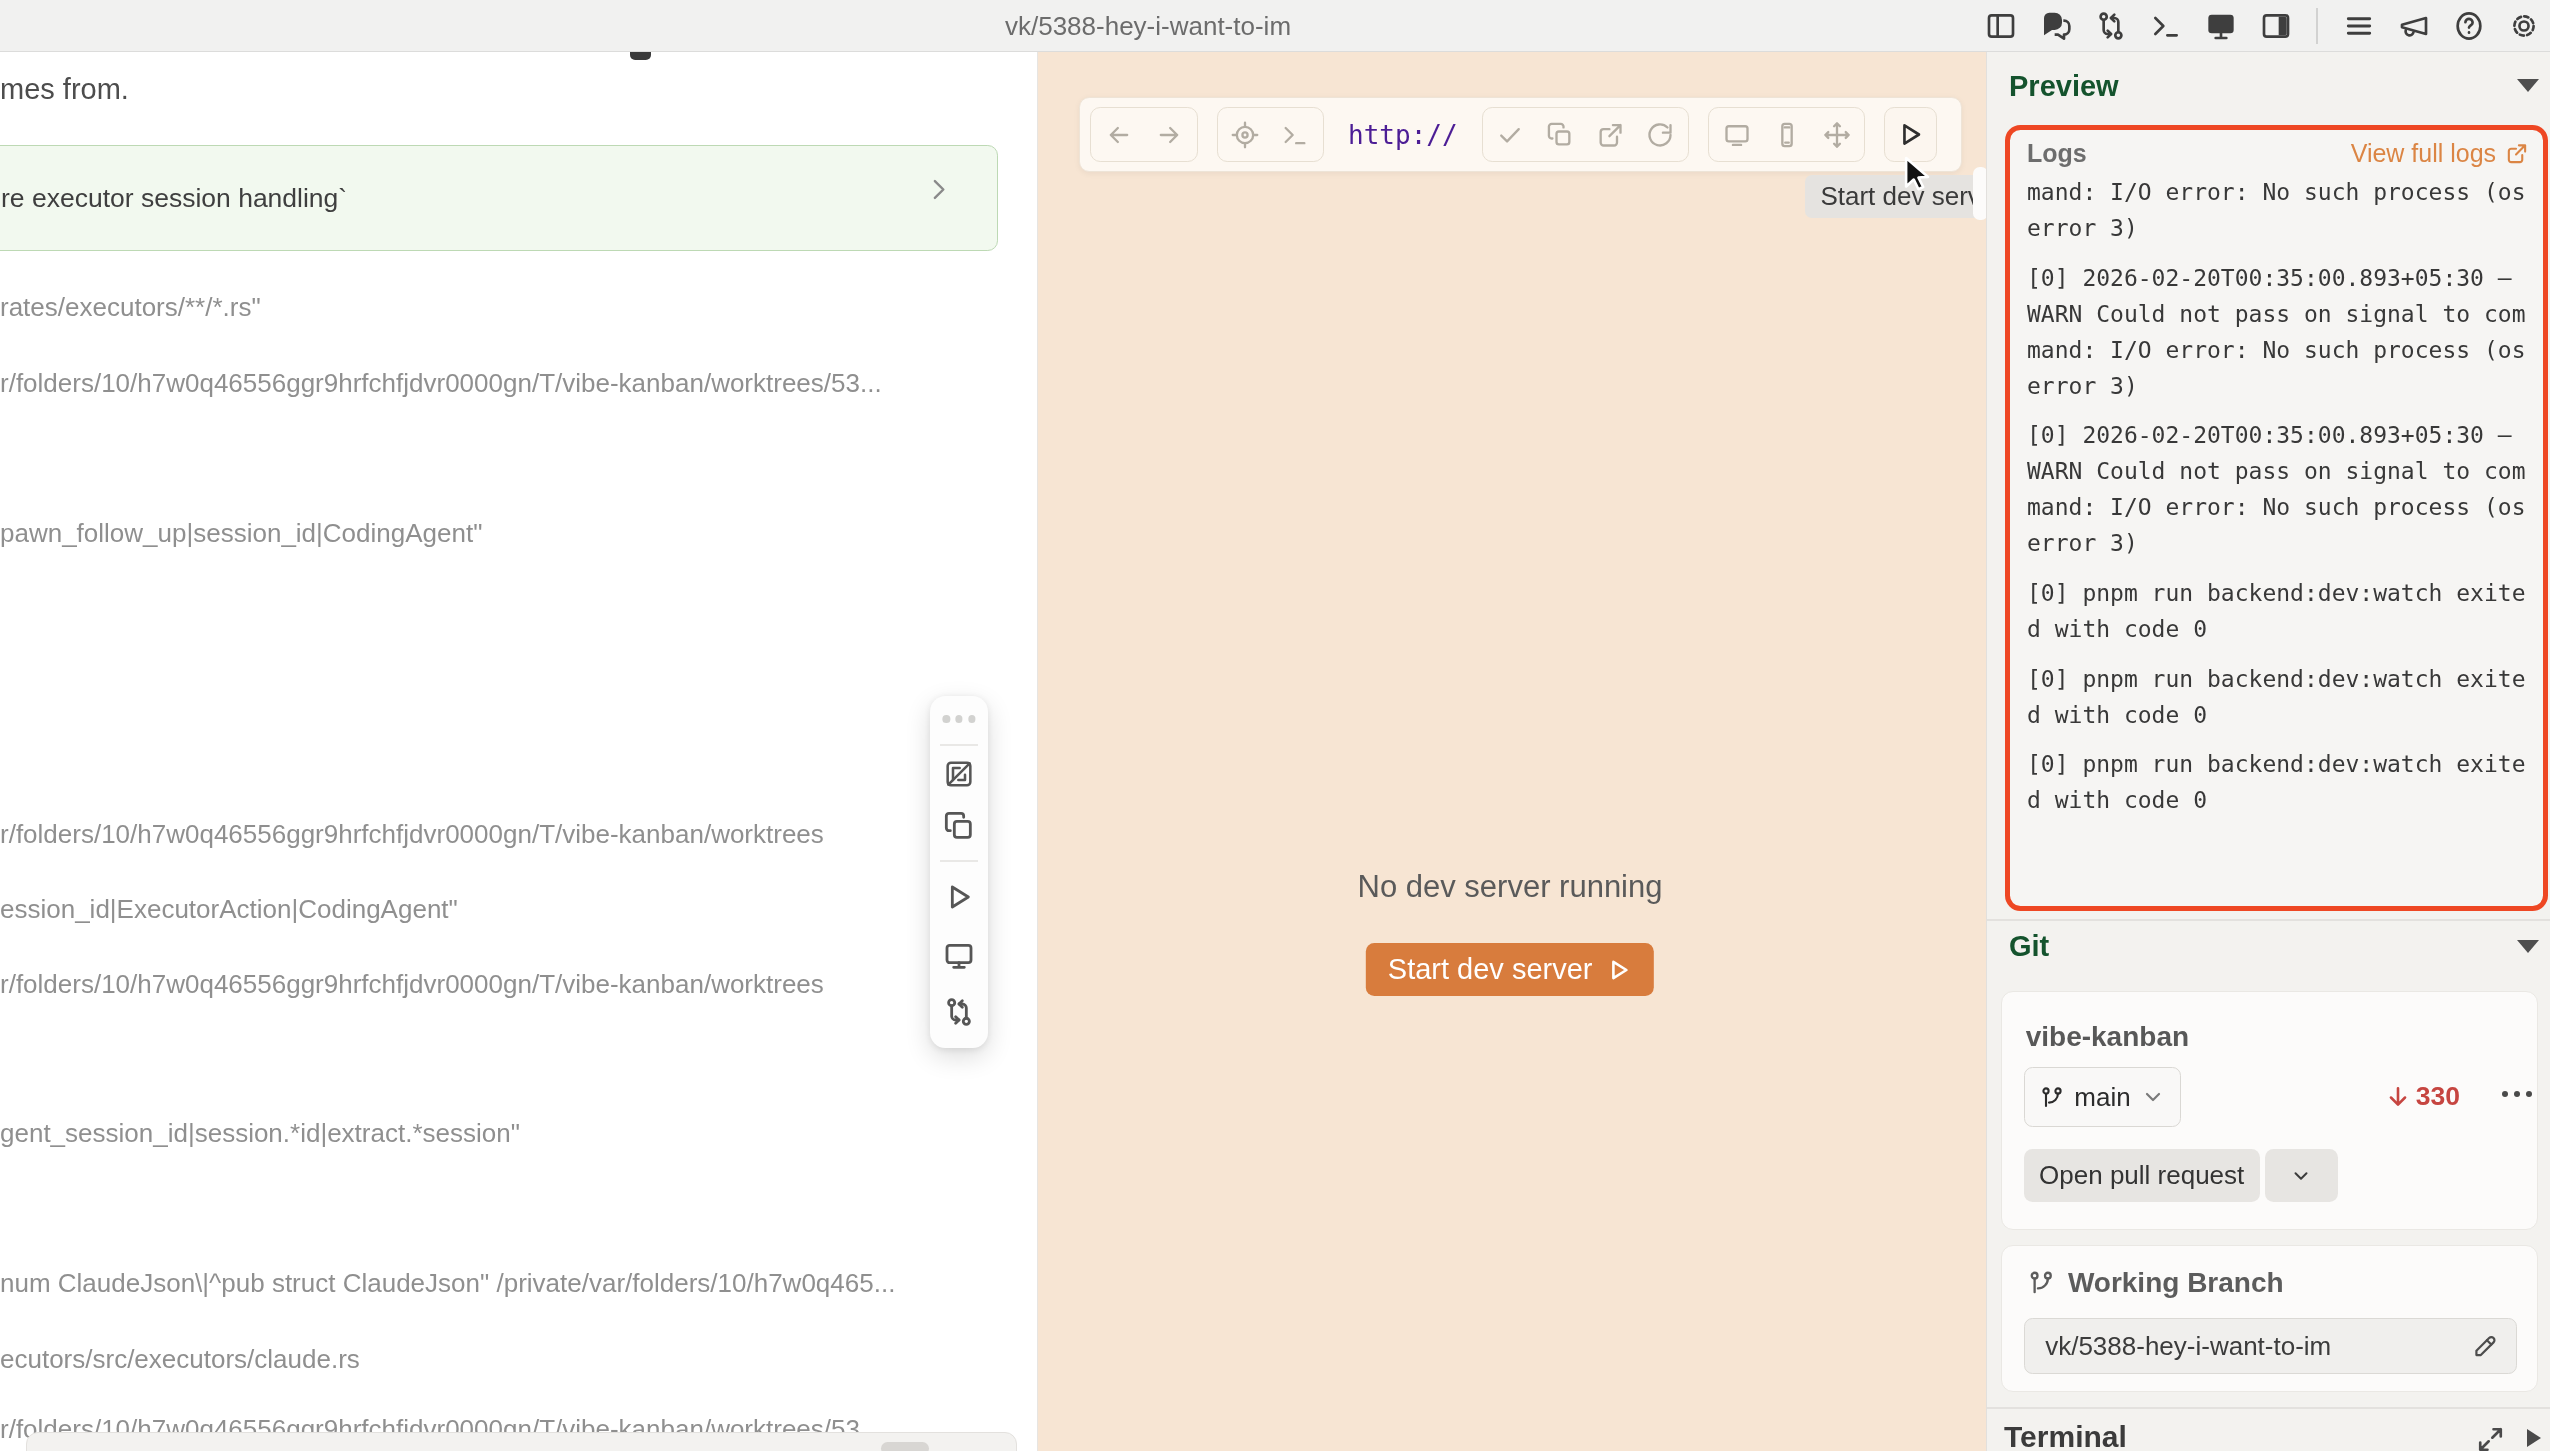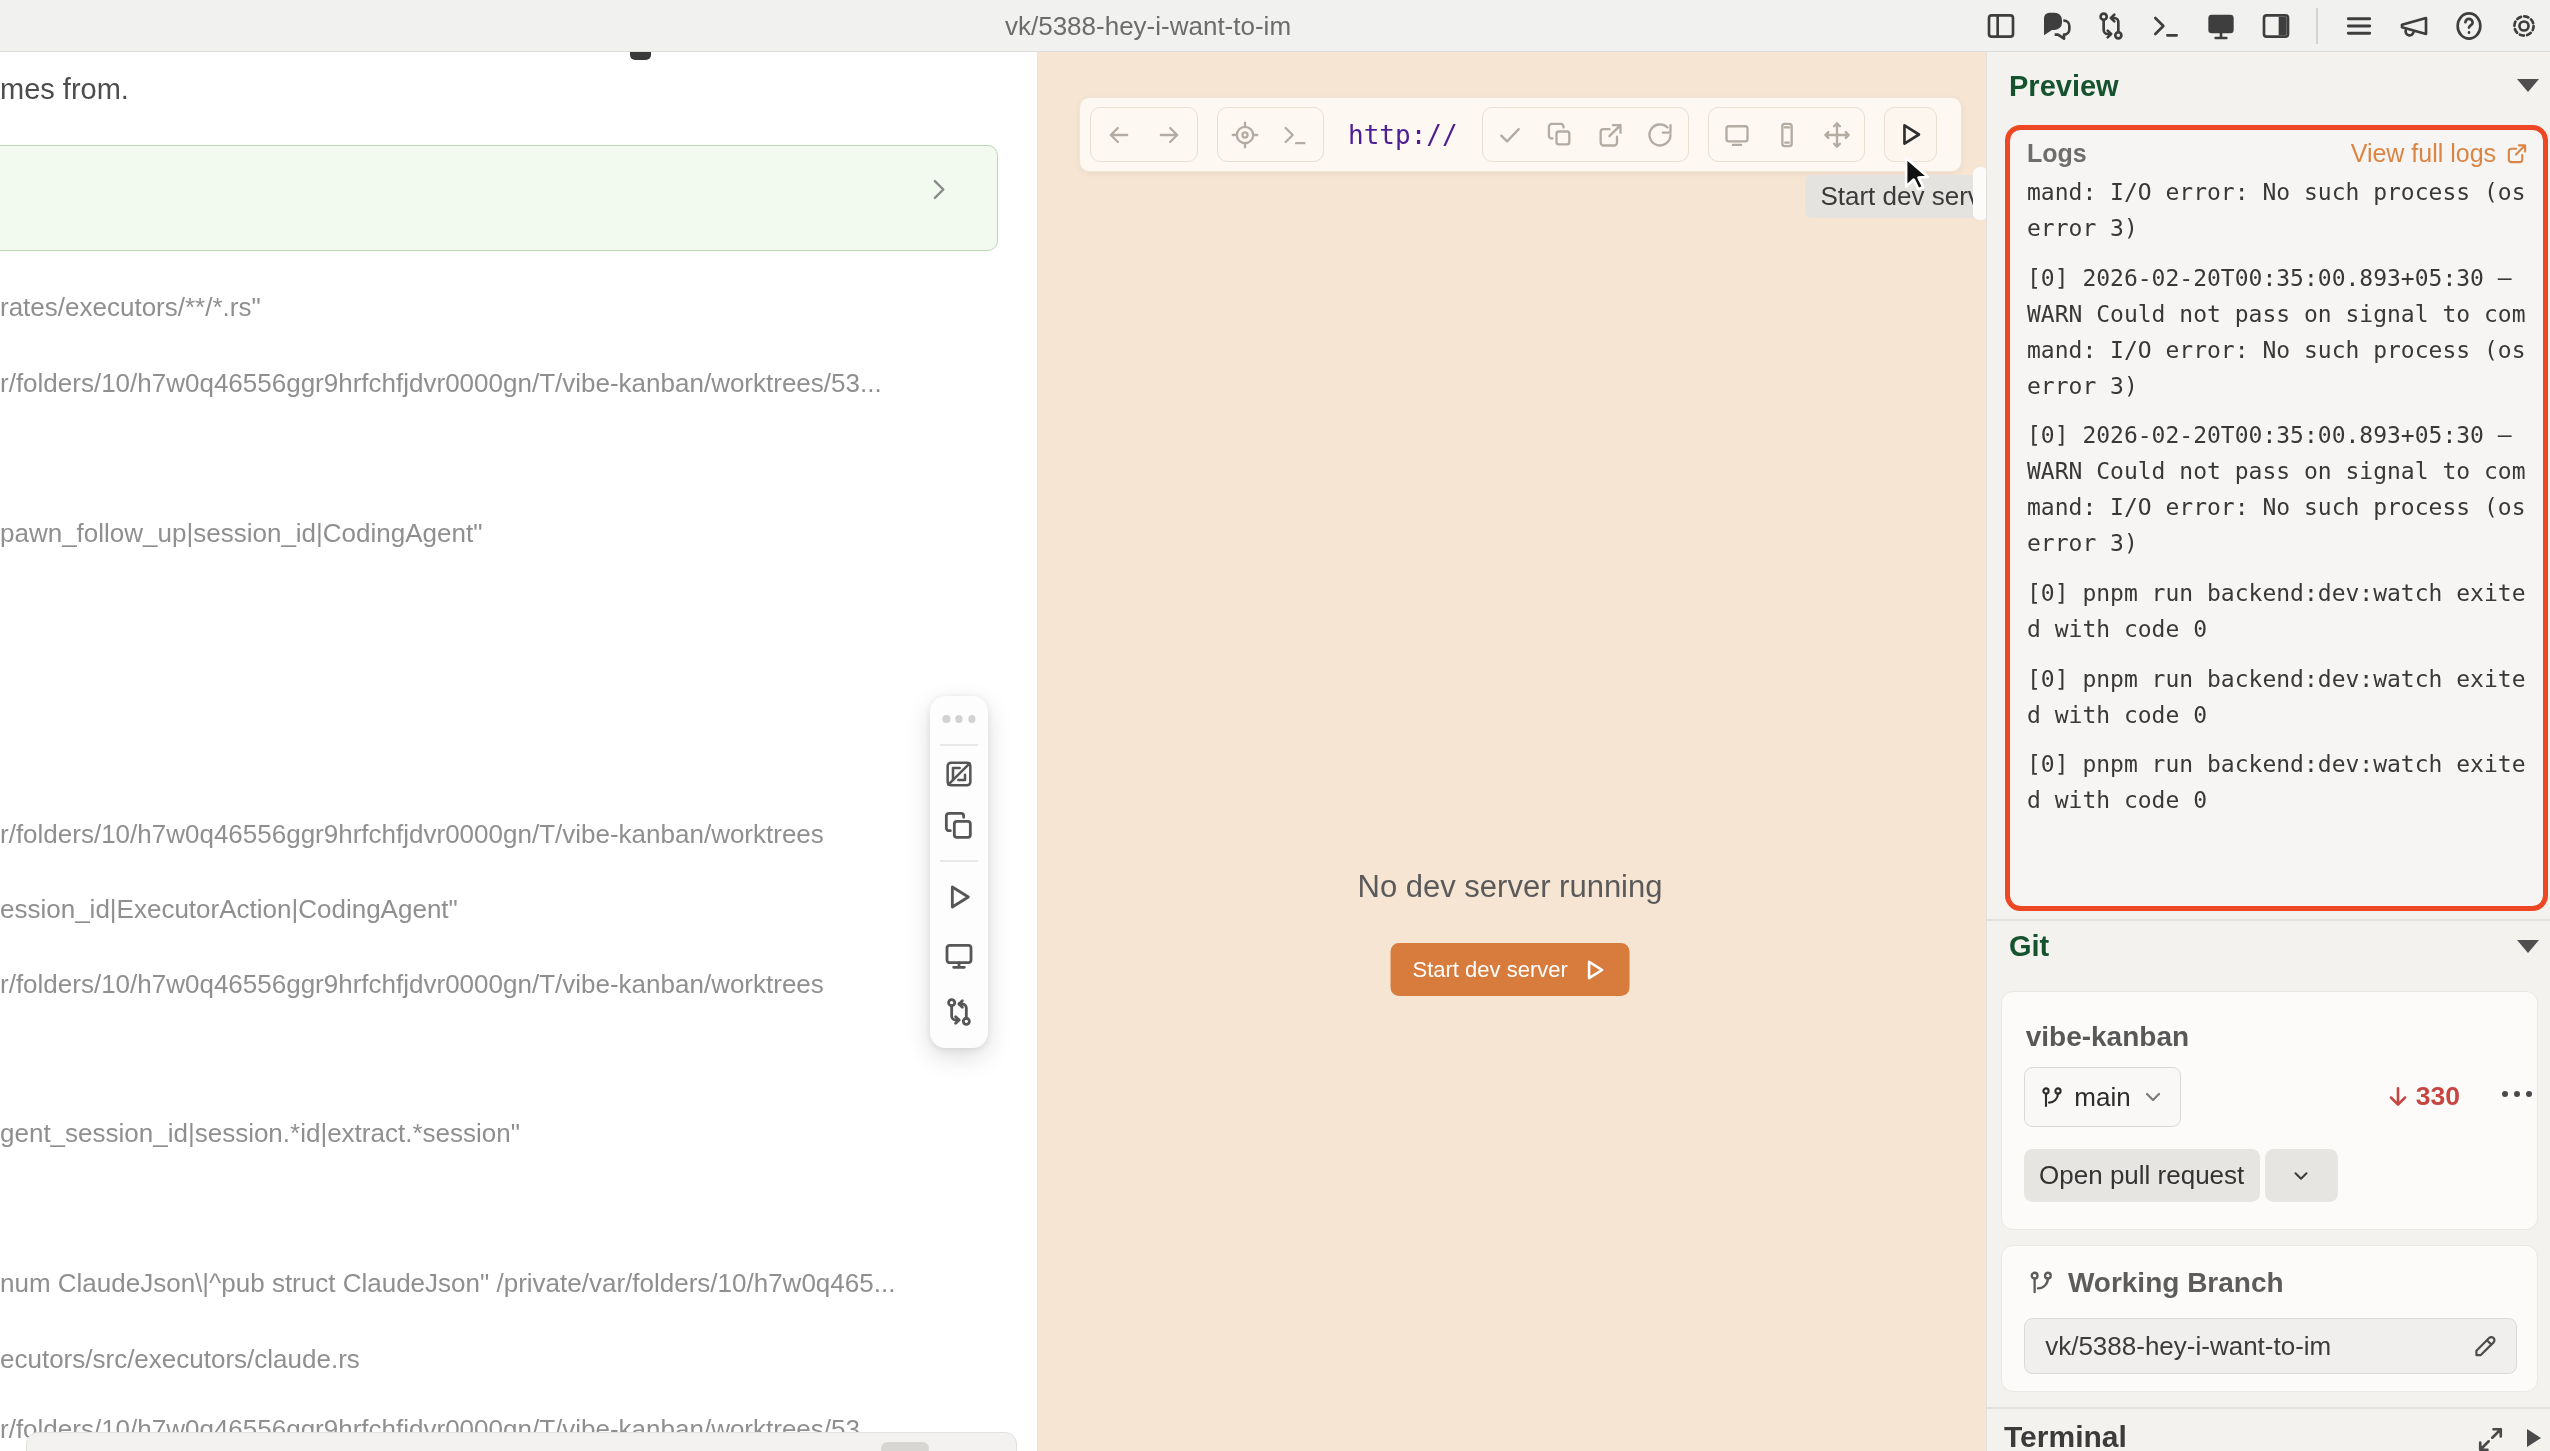--- a/index.html
+++ b/index.html
@@ -51,21 +51,21 @@
   .pv-group svg{width:28px;height:28px;}
   .pv-url{font-family:"DejaVu Sans Mono",monospace;font-size:26px;color:#4c1d95;margin:0 5.1px;}
   .pv-play{height:55px;width:53px;border:1.7px solid #e7dfd2;border-radius:10.2px;display:flex;align-items:center;
           justify-content:center;color:#2e2e2e;box-sizing:border-box;background:#fcf6ef;}
   .pv-play svg{width:29px;height:29px;}
   .tooltip{position:absolute;left:1805px;top:175px;width:214px;height:43px;background:#e5e3e0;
           border-radius:6.8px;font-size:26px;color:#3a3a3a;display:flex;align-items:center;
           padding-left:15.4px;white-space:nowrap;overflow:hidden;box-sizing:border-box;z-index:5;}
   .empty-msg{position:absolute;left:1510px;top:869px;transform:translateX(-50%);font-size:31px;color:#5a5a5a;white-space:nowrap;}
   .start-btn{position:absolute;left:1510px;top:943px;transform:translateX(-50%);height:53px;
-          padding:0 22px;background:#d87c3d;color:#ffffff;font-size:22px;border:none;border-radius:8.5px;
+          padding:0 22px;background:#d87c3d;color:#ffffff;font-size:29px;border:none;border-radius:8.5px;
           display:flex;align-items:center;gap:13.7px;white-space:nowrap;}
   .start-btn svg{width:26px;height:26px;}
   .cursor{position:absolute;left:1898px;top:154px;z-index:100;}
 
   
   .mid-scroll{position:absolute;left:1973px;top:167px;width:14.5px;height:53px;background:#fcfbfa;
           border-radius:6.8px;z-index:9;}
   .right-panel{position:absolute;left:1986px;top:52px;width:565px;height:1400px;background:#f3f2ef;
           border-left:1.7px solid #e2e0dd;box-sizing:border-box;z-index:10;}
   .rp-header{position:absolute;left:22px;font-size:29px;font-weight:600;color:#14532d;}
@@ -114,20 +114,21 @@
 </style>
 </head>
 <body>
 
 <div class="screen">
 
   <div>
     <div class="intro">mes from.</div>
 
     <div class="task-box">
+      <div class="task-box-text">re executor session handling`</div>
       <div class="task-chevron">
         <svg viewBox="0 0 24 24" width="29" height="29" fill="none" stroke="currentColor" stroke-width="2" stroke-linecap="round" stroke-linejoin="round">
             <path d="M9 5l7 7-7 7"></path>
           </svg>
       </div>
     </div>
 
     <div id="path-lines">
         <div class="path-line" style="top: 292px;">rates/executors/**/*.rs"</div>
         <div class="path-line" style="top: 368px;">r/folders/10/h7w0q46556ggr9hrfchfjdvr0000gn/T/vibe-kanban/worktrees/53...</div>

